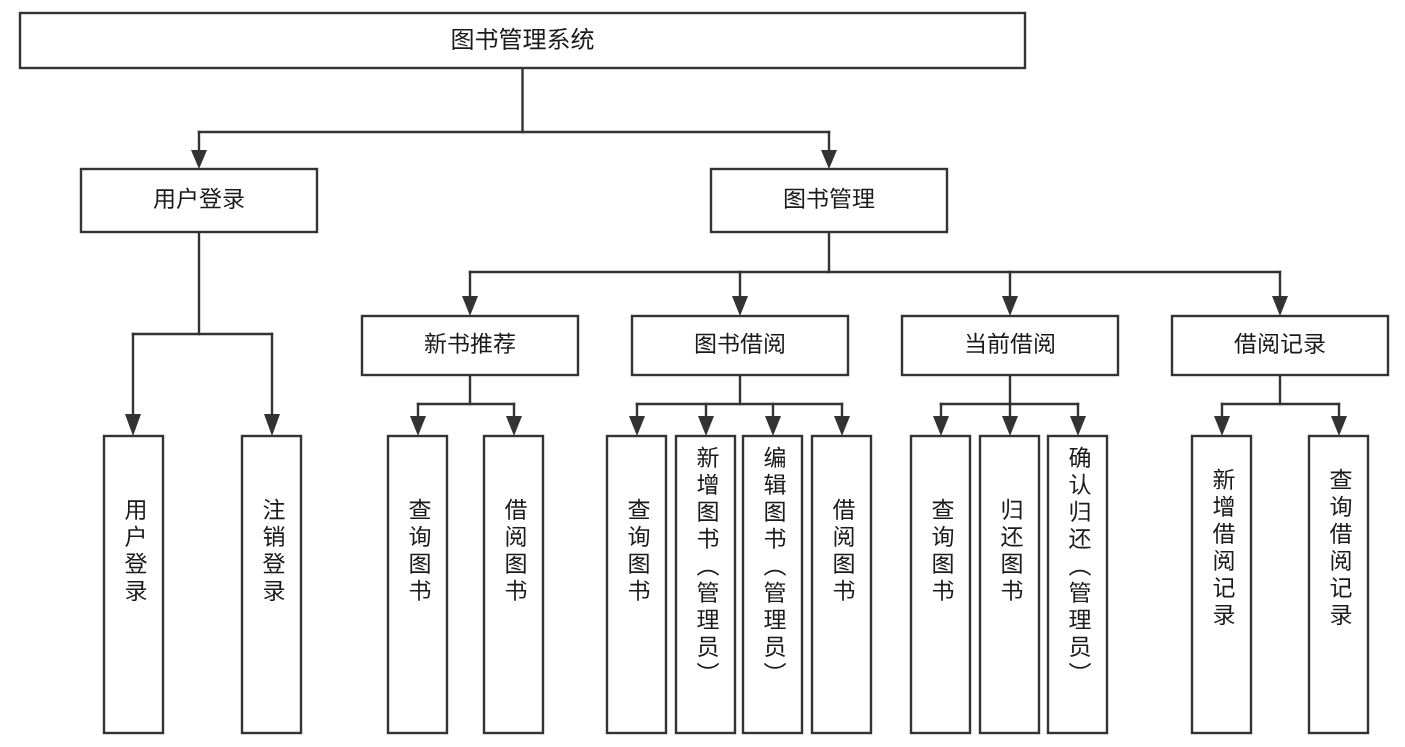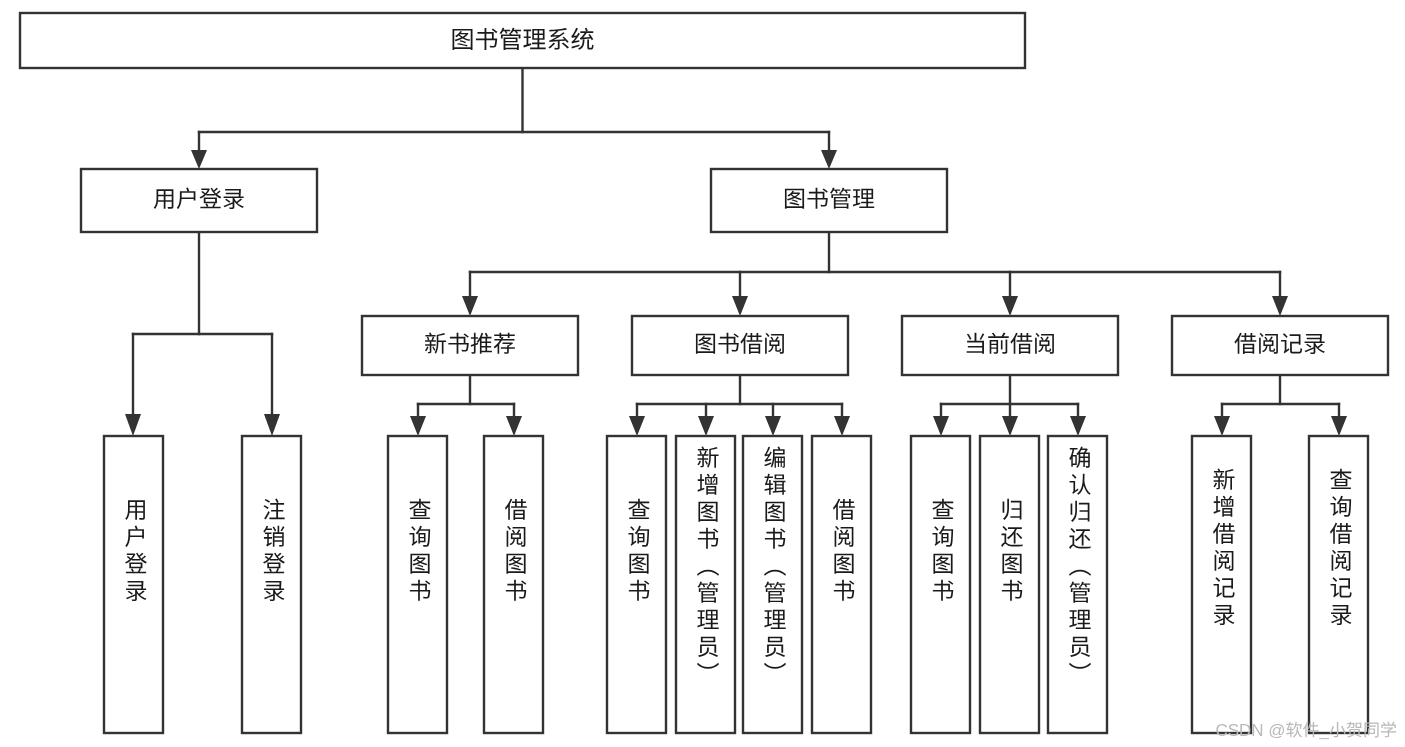--- a/index.html
+++ b/index.html
@@ -249,14 +249,13 @@
     <span class="leaf-label" style="margin-top:10px;">确认归还（管理员）</span>
   </div>
 
   <div class="leaf-label-wrap" style="left:1192px; top:436px; width:59px; height:297px;">
     <span class="leaf-label" style="margin-top:32px;">新增借阅记录</span>
   </div>
   <div class="leaf-label-wrap" style="left:1309px; top:436px; width:59px; height:297px;">
     <span class="leaf-label" style="margin-top:32px;">查询借阅记录</span>
   </div>
 
-  <div class="watermark">CSDN @软件_小贺同学</div>
 </div>
 
 </body></html>

